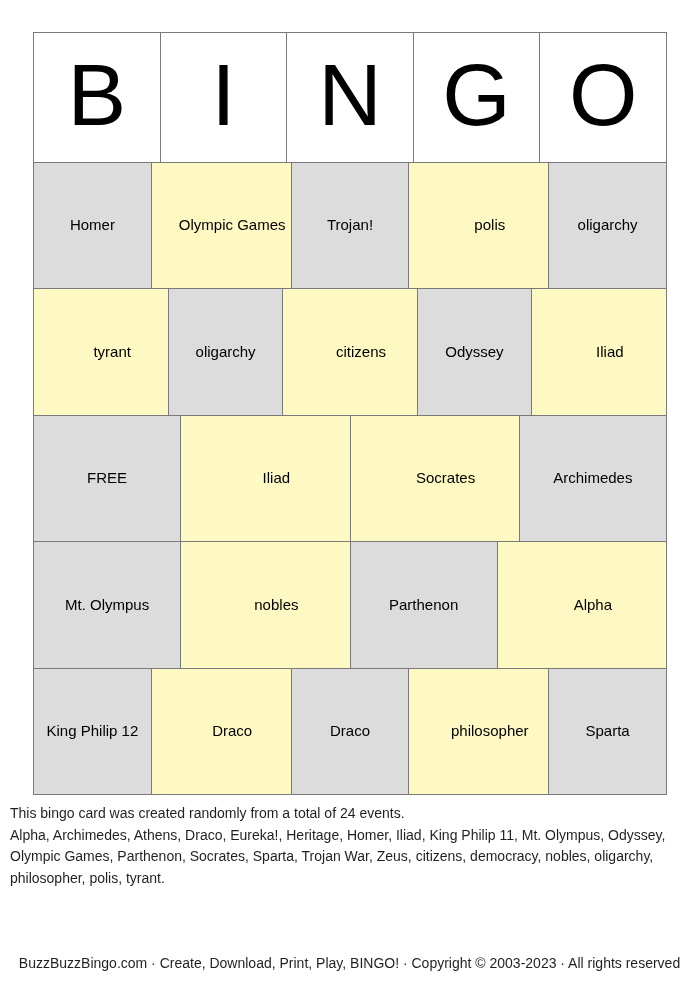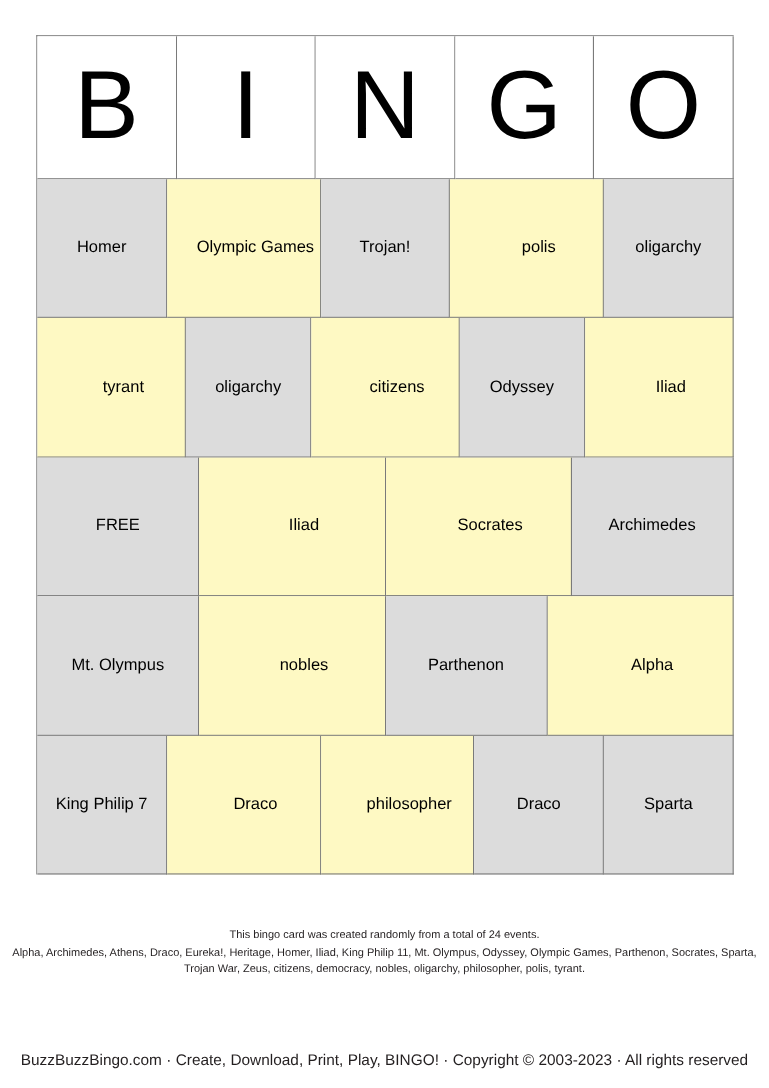--- a/index.html
+++ b/index.html
@@ -89,27 +89,26 @@
     hyphens: none;
   }
 
   .cell-white { background: #fef9c3; padding-left: 27px; }
   .cell-gray  { background: #dcdcdc; }
 
   
   .card-notes {
     position: absolute;
     left: 10px;
-    top: 843px;
+    top: 803px;
     width: 679px;
-    font-size: 10px;
+    font-size: 14px;
     line-height: 1.55;
     color: #231f20;
     white-space: normal;
-    text-align: center;
   }
   .card-notes .note-line {
     display: block;
   }
 
   
   .page-footer {
     position: absolute;
     left: 0;
     top: 955px;
@@ -161,24 +160,24 @@
       </div>
 
       <div class="bingo-row">
         <div class="bingo-cell cell-gray">Mt. Olympus</div>
         <div class="bingo-cell cell-white">nobles</div>
         <div class="bingo-cell cell-gray">Parthenon</div>
         <div class="bingo-cell cell-white">Alpha</div>
       </div>
 
       <div class="bingo-row">
-        <div class="bingo-cell cell-gray">King Philip 7</div>
+        <div class="bingo-cell cell-gray">King Philip 12</div>
         <div class="bingo-cell cell-white">Draco</div>
+        <div class="bingo-cell cell-gray">Draco</div>
         <div class="bingo-cell cell-white">philosopher</div>
-        <div class="bingo-cell cell-gray">Draco</div>
         <div class="bingo-cell cell-gray">Sparta</div>
       </div>
 
     </div>
   </div>
 
   <div class="card-notes">
     <span class="note-line">This bingo card was created randomly from a total of 24 events.</span>
     <span class="note-line">Alpha, Archimedes, Athens, Draco, Eureka!, Heritage, Homer, Iliad, King Philip 11, Mt. Olympus, Odyssey, Olympic Games, Parthenon, Socrates, Sparta, Trojan War, Zeus, citizens, democracy, nobles, oligarchy, philosopher, polis, tyrant.</span>
   </div>

